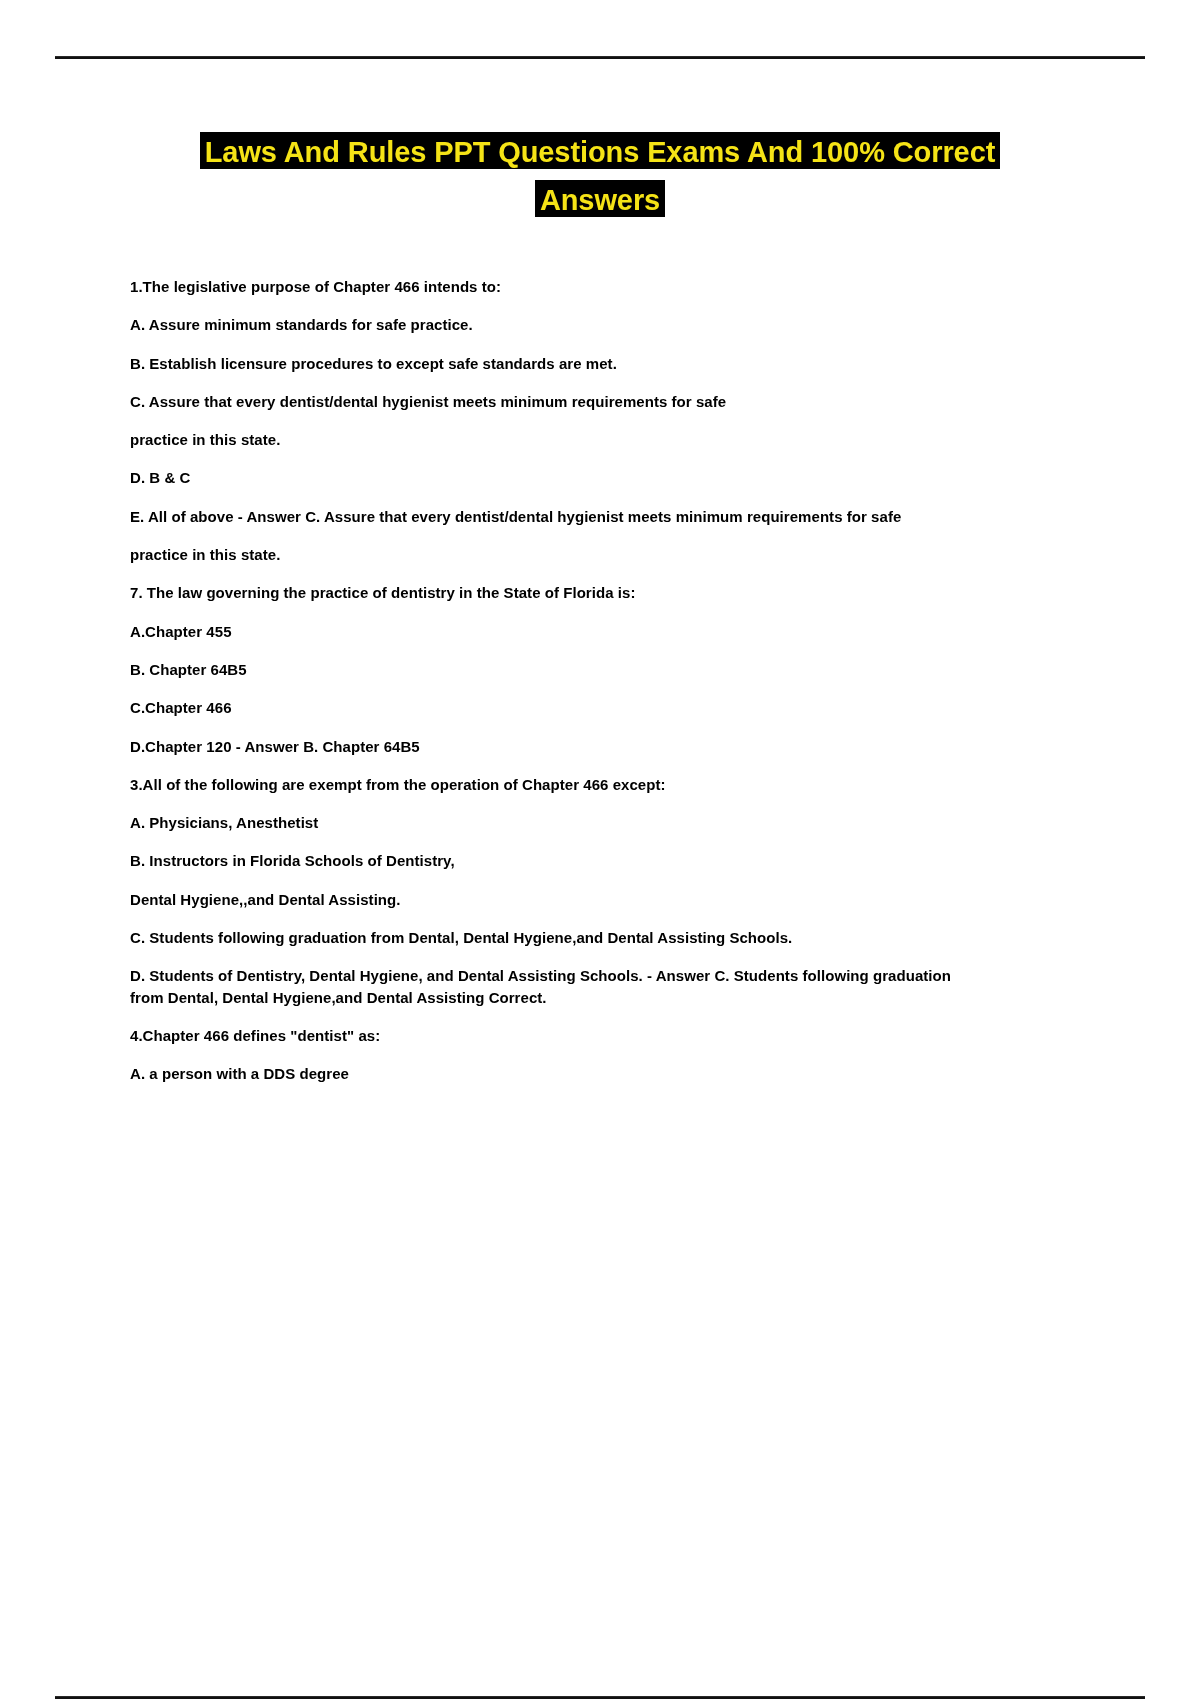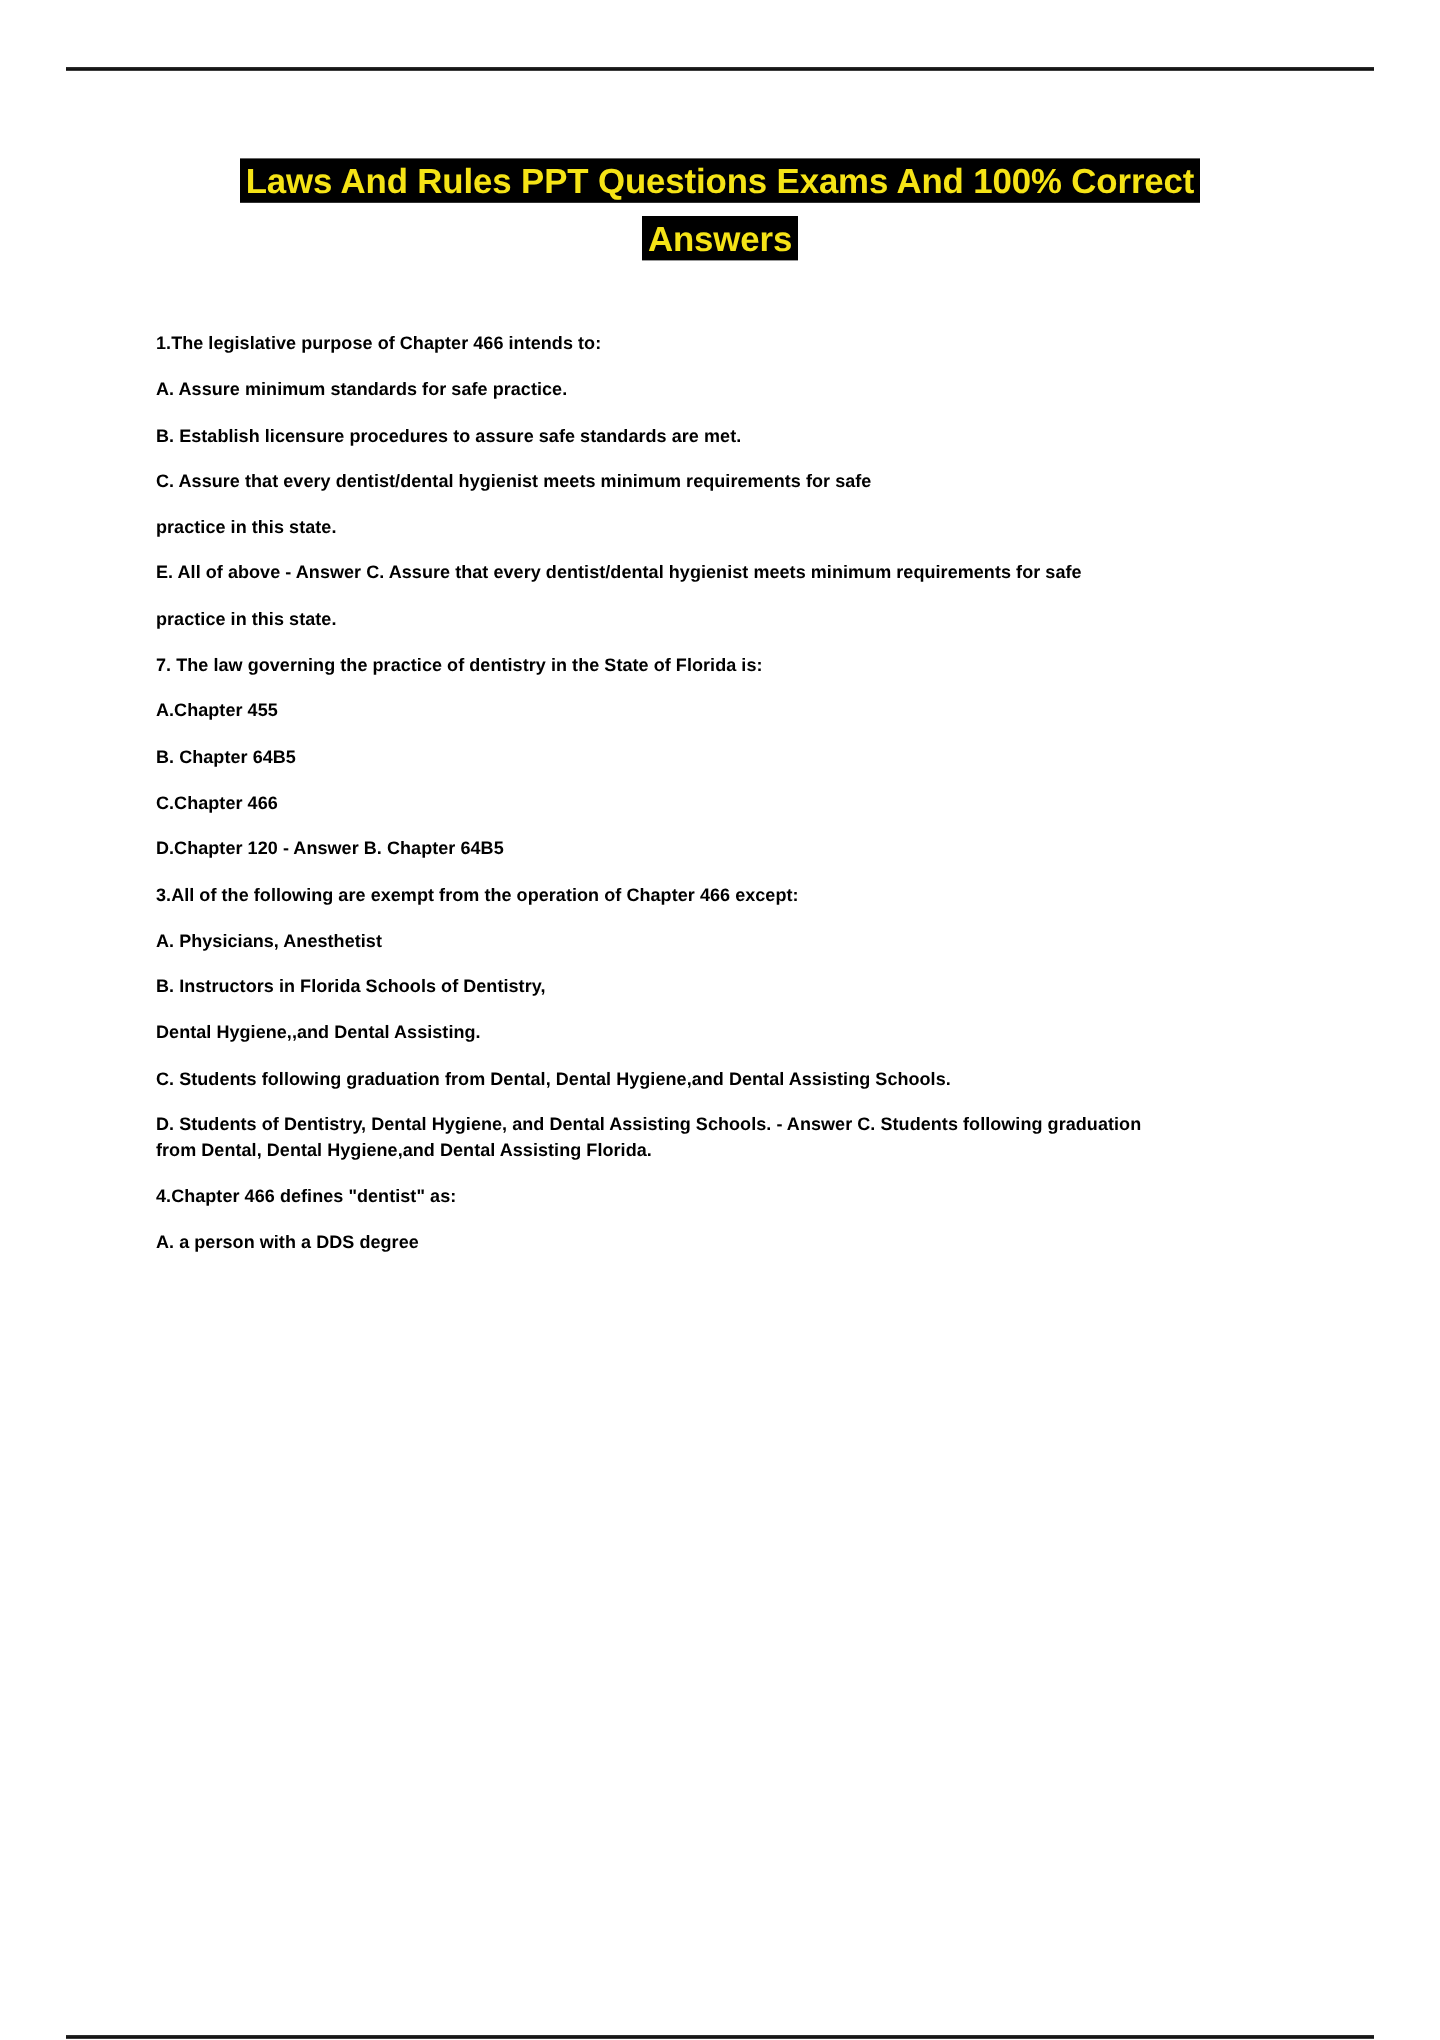--- a/index.html
+++ b/index.html
@@ -93,35 +93,36 @@
   <div class="rule rule-top"></div>
 
   <div class="title-block">
     <span class="title-line"><span class="title-hl">Laws And Rules PPT Questions Exams And 100% Correct</span></span>
     <span class="title-line second"><span class="title-hl">Answers</span></span>
   </div>
 
   <div class="body-wrap">
     <p class="para">1.The legislative purpose of Chapter 466 intends to:</p>
     <p class="para gap">A. Assure minimum standards for safe practice.</p>
-    <p class="para gap">B. Establish licensure procedures to assure safe standards are met.</p>
+    <p class="para gap">B. Establish licensure procedures to except safe standards are met.</p>
     <p class="para gap">C. Assure that every dentist/dental hygienist meets minimum requirements for safe</p>
     <p class="para gap">practice in this state.</p>
+    <p class="para gap">D. B &amp; C</p>
     <p class="para gap">E. All of above - Answer C. Assure that every dentist/dental hygienist meets minimum requirements for safe</p>
     <p class="para gap">practice in this state.</p>
     <p class="para gap">7. The law governing the practice of dentistry in the State of Florida is:</p>
     <p class="para gap">A.Chapter 455</p>
     <p class="para gap">B. Chapter 64B5</p>
     <p class="para gap">C.Chapter 466</p>
     <p class="para gap">D.Chapter 120 - Answer B. Chapter 64B5</p>
     <p class="para gap">3.All of the following are exempt from the operation of Chapter 466 except:</p>
     <p class="para gap">A. Physicians, Anesthetist</p>
     <p class="para gap">B. Instructors in Florida Schools of Dentistry,</p>
     <p class="para gap">Dental Hygiene,,and Dental Assisting.</p>
     <p class="para gap">C. Students following graduation from Dental, Dental Hygiene,and Dental Assisting Schools.</p>
-    <p class="para gap">D. Students of Dentistry, Dental Hygiene, and Dental Assisting Schools. - Answer C. Students following graduation from Dental, Dental Hygiene,and Dental Assisting Florida.</p>
+    <p class="para gap">D. Students of Dentistry, Dental Hygiene, and Dental Assisting Schools. - Answer C. Students following graduation from Dental, Dental Hygiene,and Dental Assisting Correct.</p>
     <p class="para gap">4.Chapter 466 defines "dentist" as:</p>
     <p class="para gap">A. a person with a DDS degree</p>
   </div>
 
   <div class="rule rule-bottom"></div>
 
 </div>
 
 </body></html>

